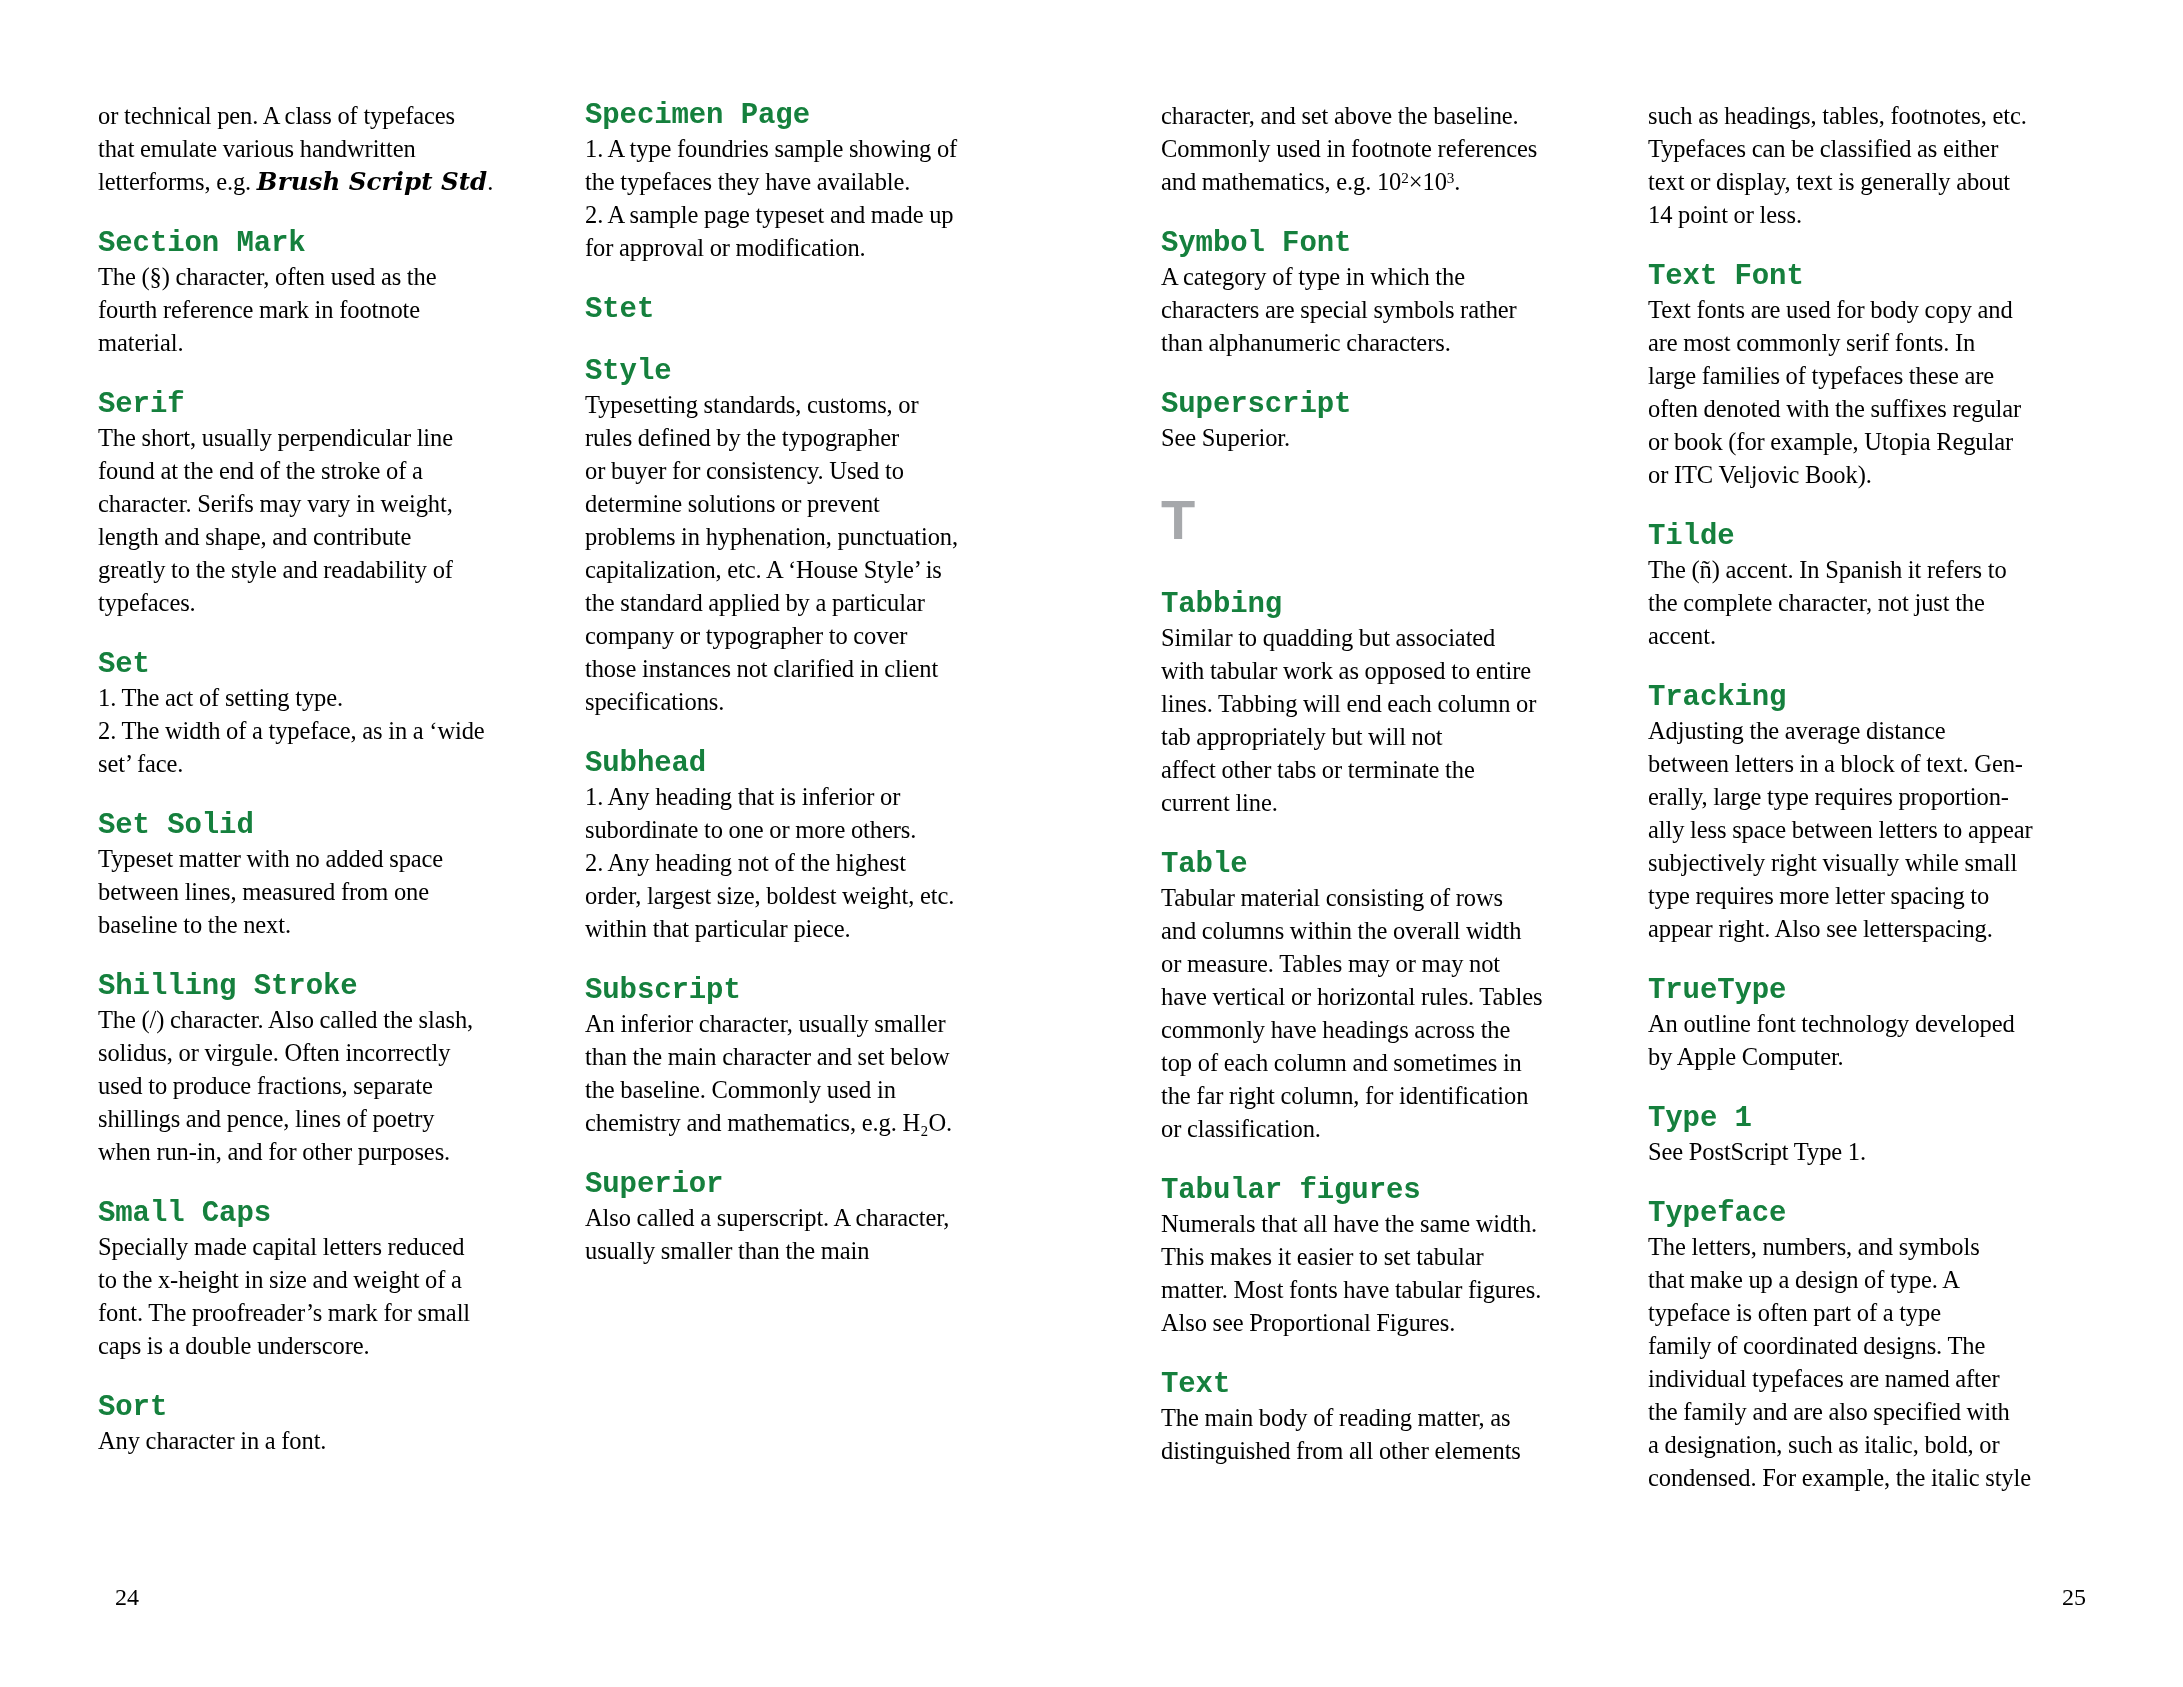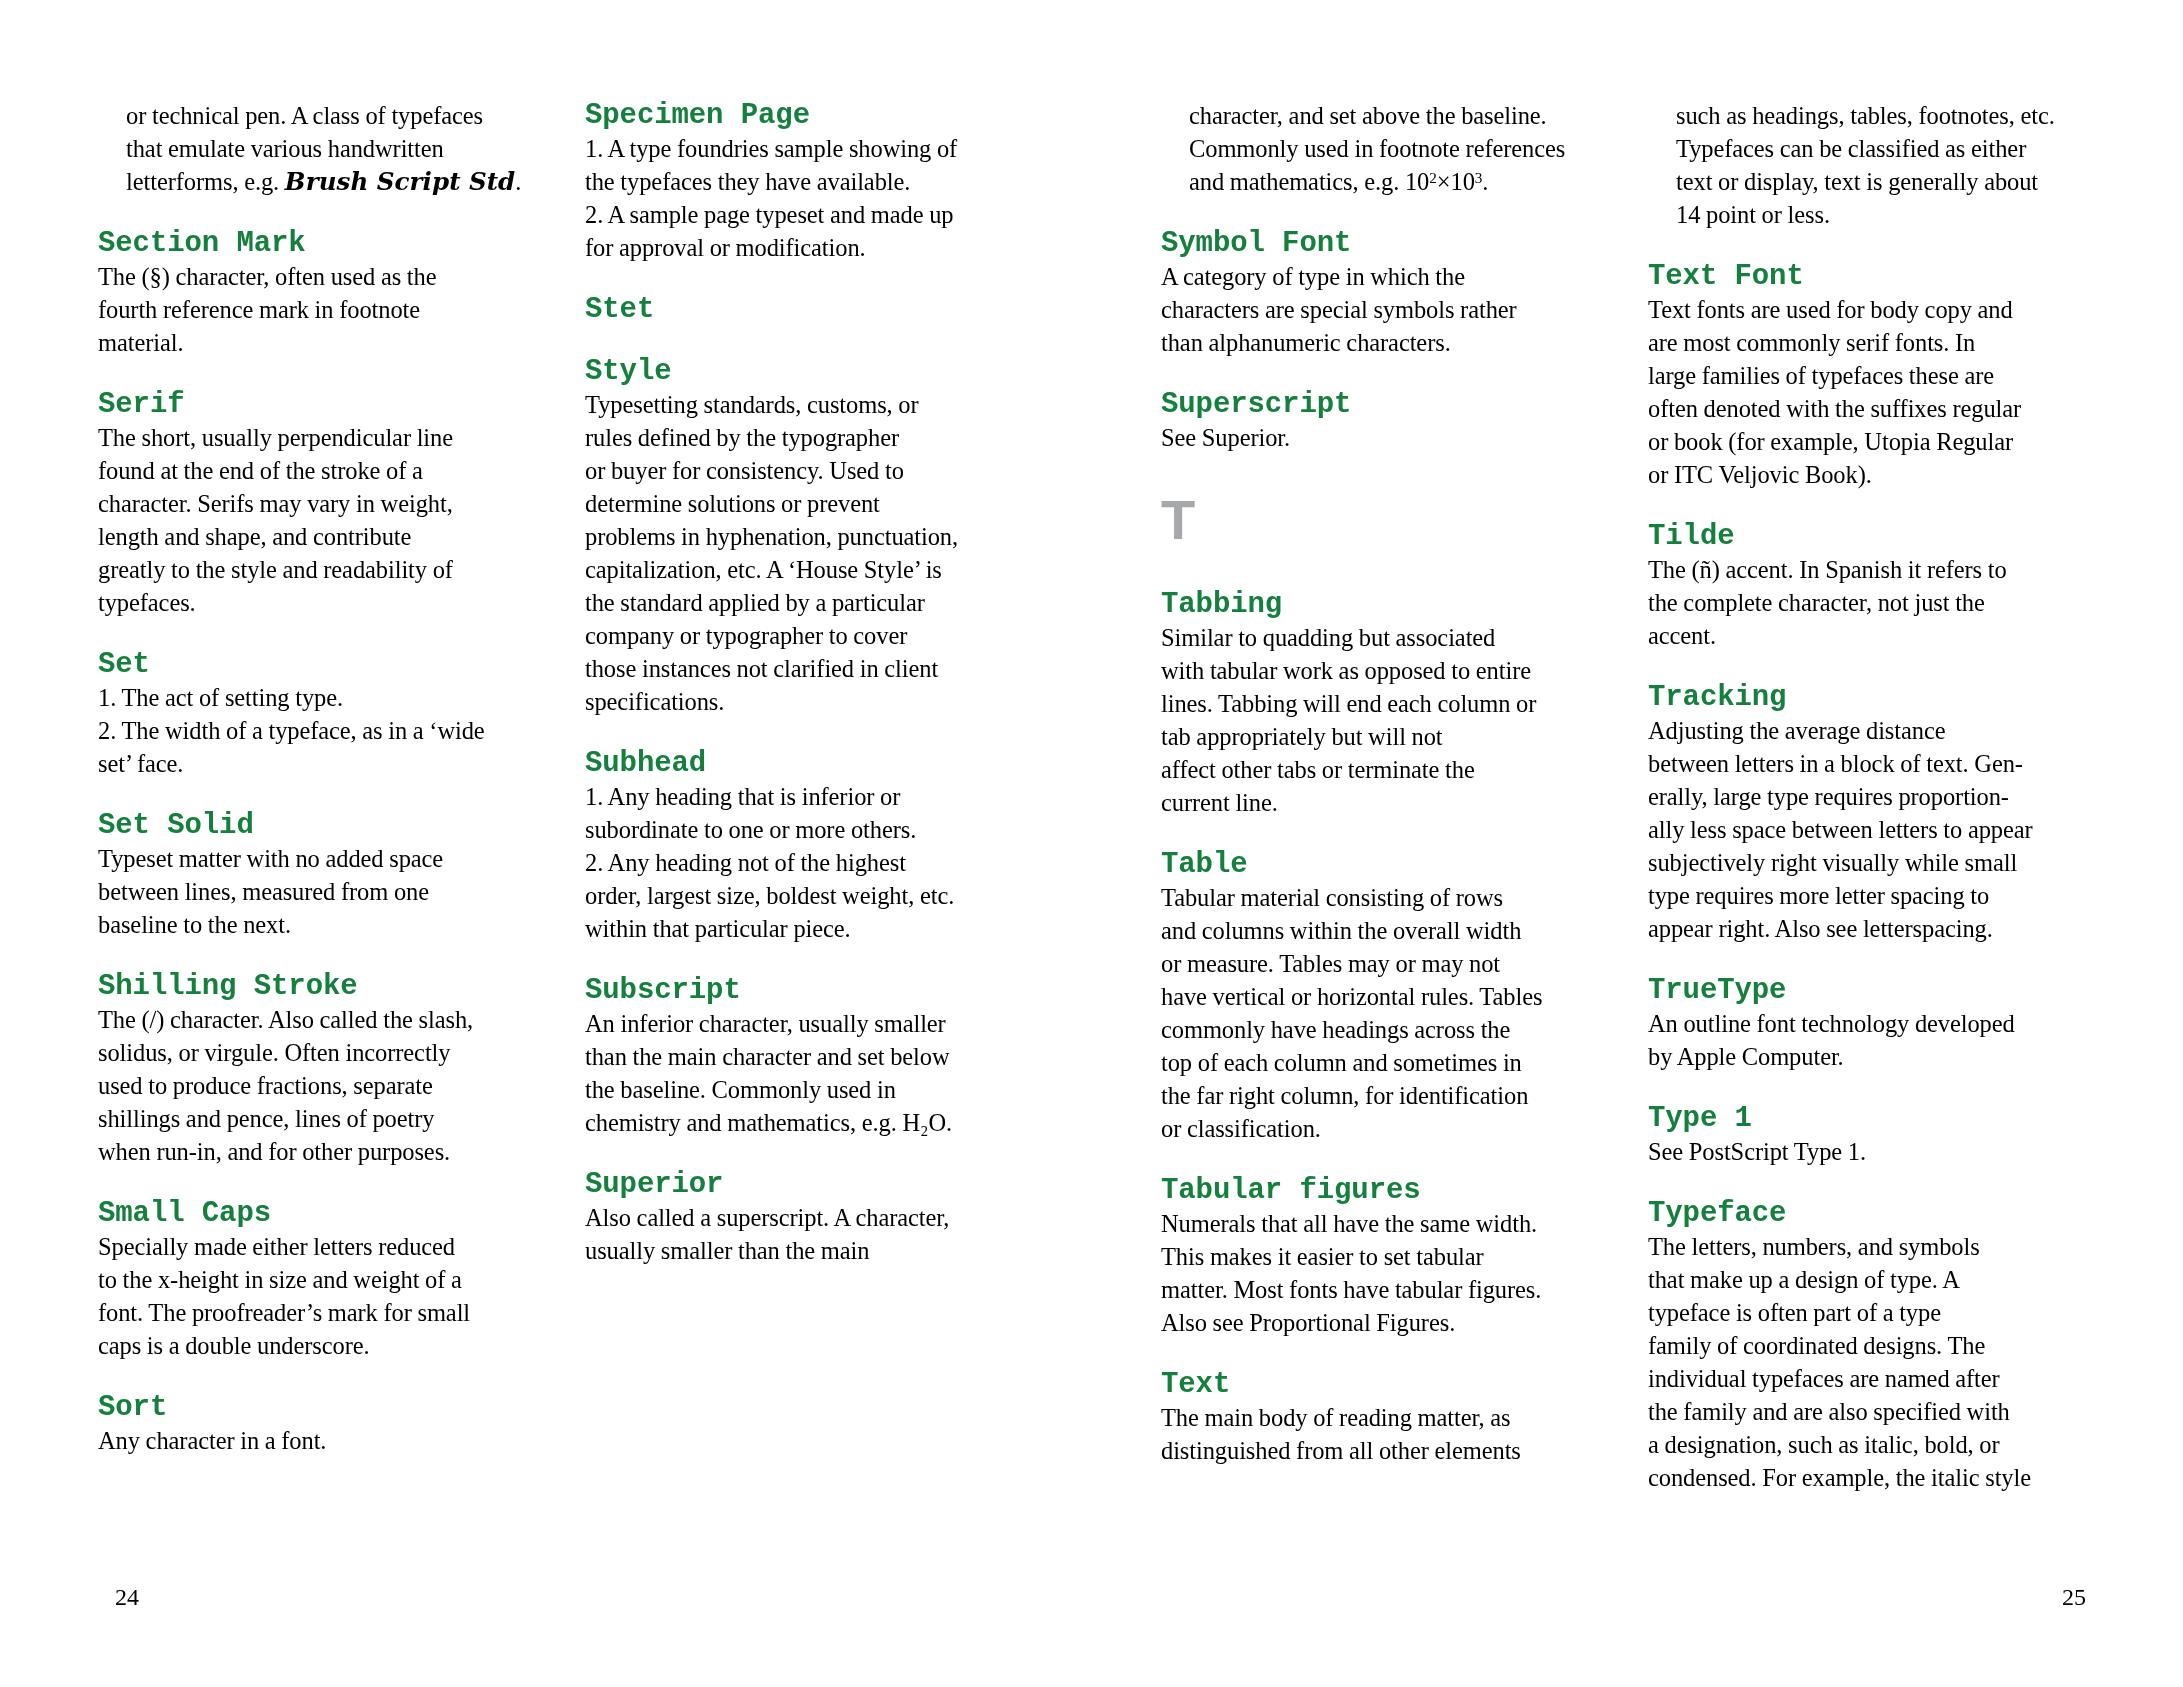--- a/index.html
+++ b/index.html
@@ -43,21 +43,21 @@
   }
 
   .column {
     width: 442px;
     flex: 0 0 442px;
     position: relative;
   }
 
   
   .entry { margin: 0 0 29px 0; }
-  .entry.continuation { margin-bottom: 29px; margin-left: 28px; }
+  .entry.continuation { margin-bottom: 29px; }
 
   .term {
     font-family: Liberation Mono, monospace;
     font-weight: bold;
     font-size: 29px;
     line-height: 33px;
     letter-spacing: -0.1px;
     margin: 0 0 0 0;
     color: #15803d;
   }
@@ -163,21 +163,21 @@
           <p class="term">Shilling Stroke</p>
           <p class="def">The (/) character. Also called the slash,
 solidus, or virgule. Often incorrectly
 used to produce fractions, separate
 shillings and pence, lines of poetry
 when run-in, and for other purposes.</p>
         </div>
 
         <div class="entry">
           <p class="term">Small Caps</p>
-          <p class="def">Specially made either letters reduced
+          <p class="def">Specially made capital letters reduced
 to the x-height in size and weight of a
 font. The proofreader’s mark for small
 caps is a double underscore.</p>
         </div>
 
         <div class="entry">
           <p class="term">Sort</p>
           <p class="def">Any character in a font.</p>
         </div>
 

